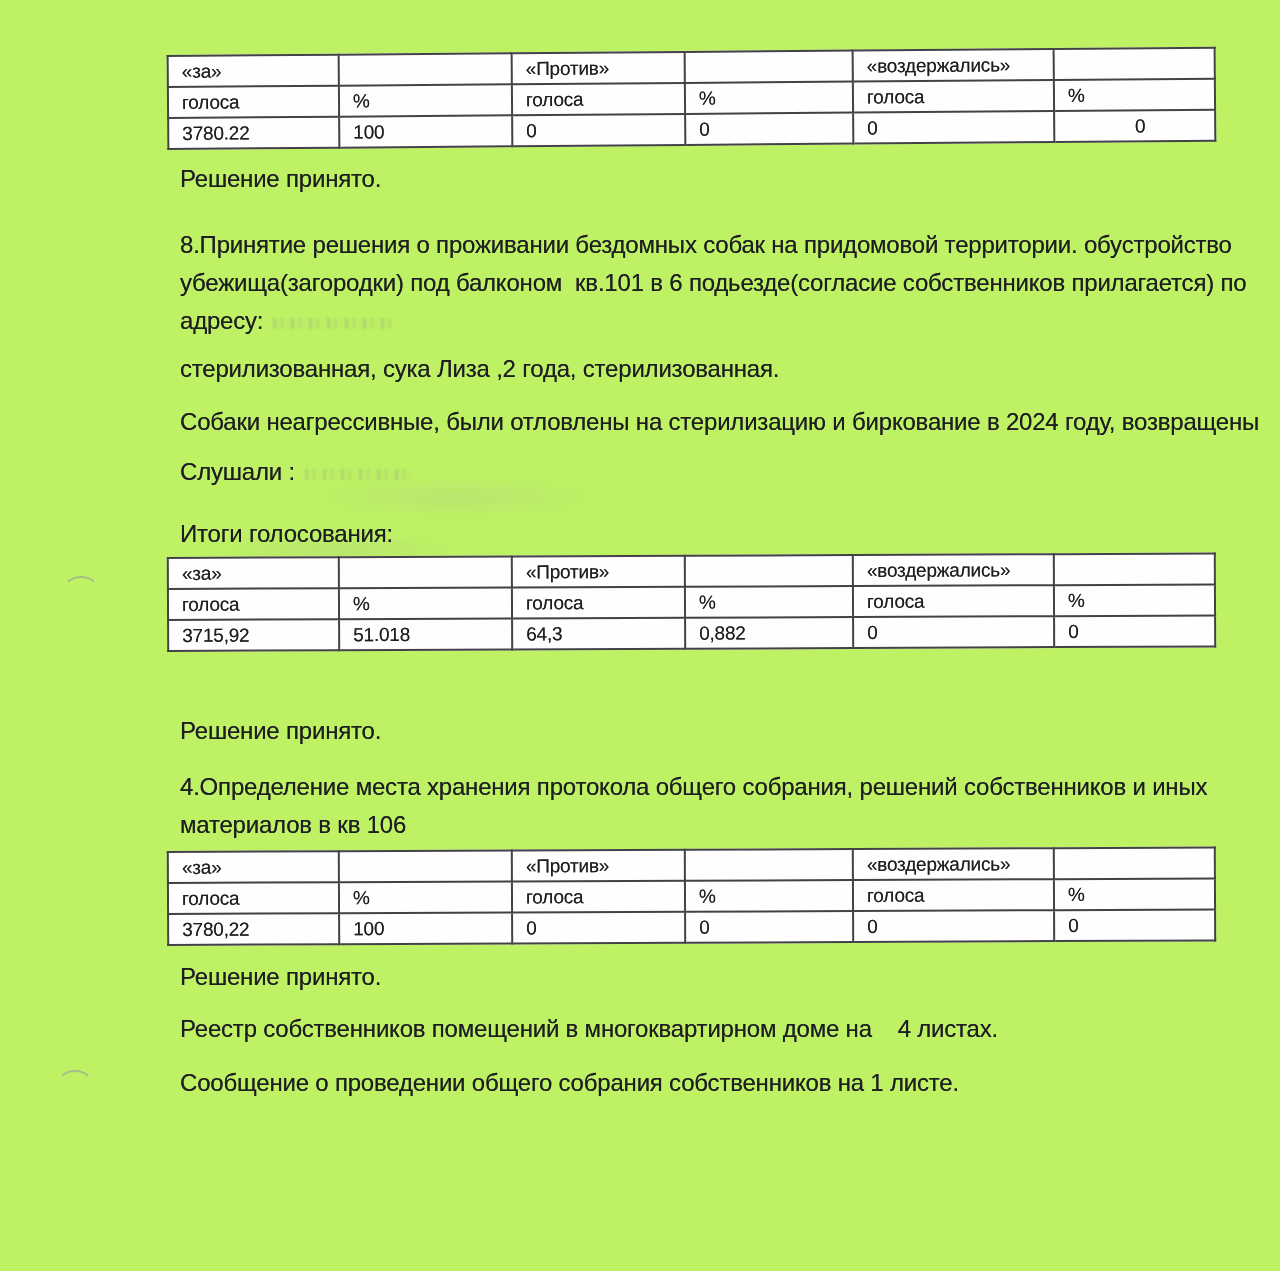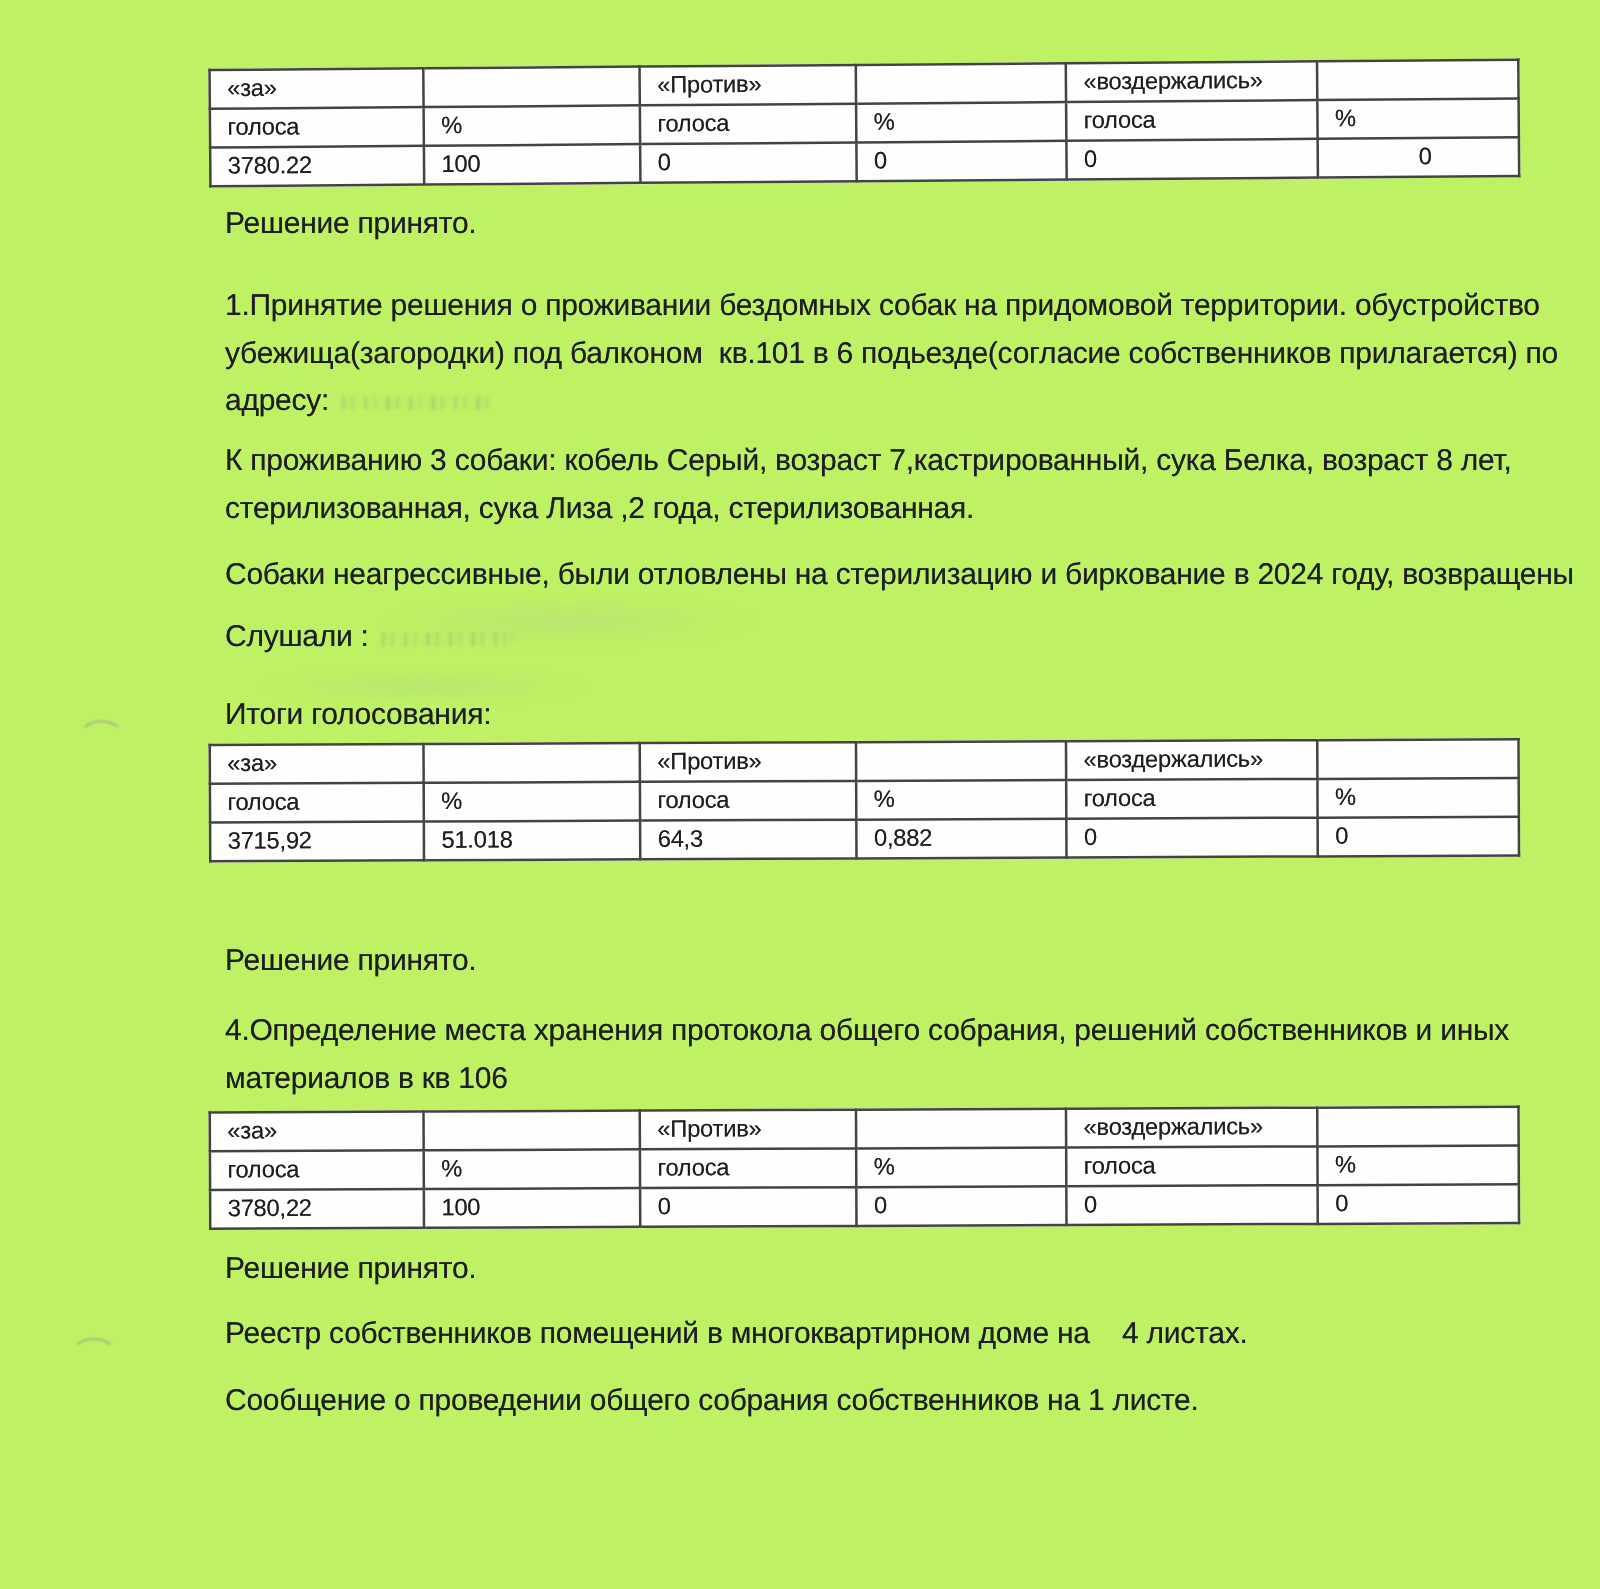--- a/index.html
+++ b/index.html
@@ -147,27 +147,26 @@
         <td>0</td>
         <td>0</td>
         <td class="center">0</td>
       </tr>
     </tbody>
       </table>
 
     <p class="txt mt-decision1">Решение принято.</p>
 
     <div class="mt-item3">
-      <div class="txt">1.Принятие решения о проживании бездомных собак на придомовой территории. обустройство</div>
+      <div class="txt">8.Принятие решения о проживании бездомных собак на придомовой территории. обустройство</div>
       <div class="txt">убежища(загородки) под балконом  кв.101 в 6 подьезде(согласие собственников прилагается) по</div>
       <div class="txt"><span>адресу:</span><span class="redact address"></span></div>
     </div>
 
     <div class="mt-dogs1">
-      <div class="txt">К проживанию 3 собаки: кобель Серый, возраст 7,кастрированный, сука Белка, возраст 8 лет,</div>
       <div class="txt">стерилизованная, сука Лиза ,2 года, стерилизованная.</div>
     </div>
 
     <div class="mt-dogs2">
       <div class="txt">Собаки неагрессивные, были отловлены на стерилизацию и биркование в 2024 году, возвращены</div>
     </div>
 
     <div class="txt mt-heard"><span>Слушали :</span><span class="redact speaker"></span></div>
 
     <p class="txt mt-results">Итоги голосования:</p>

